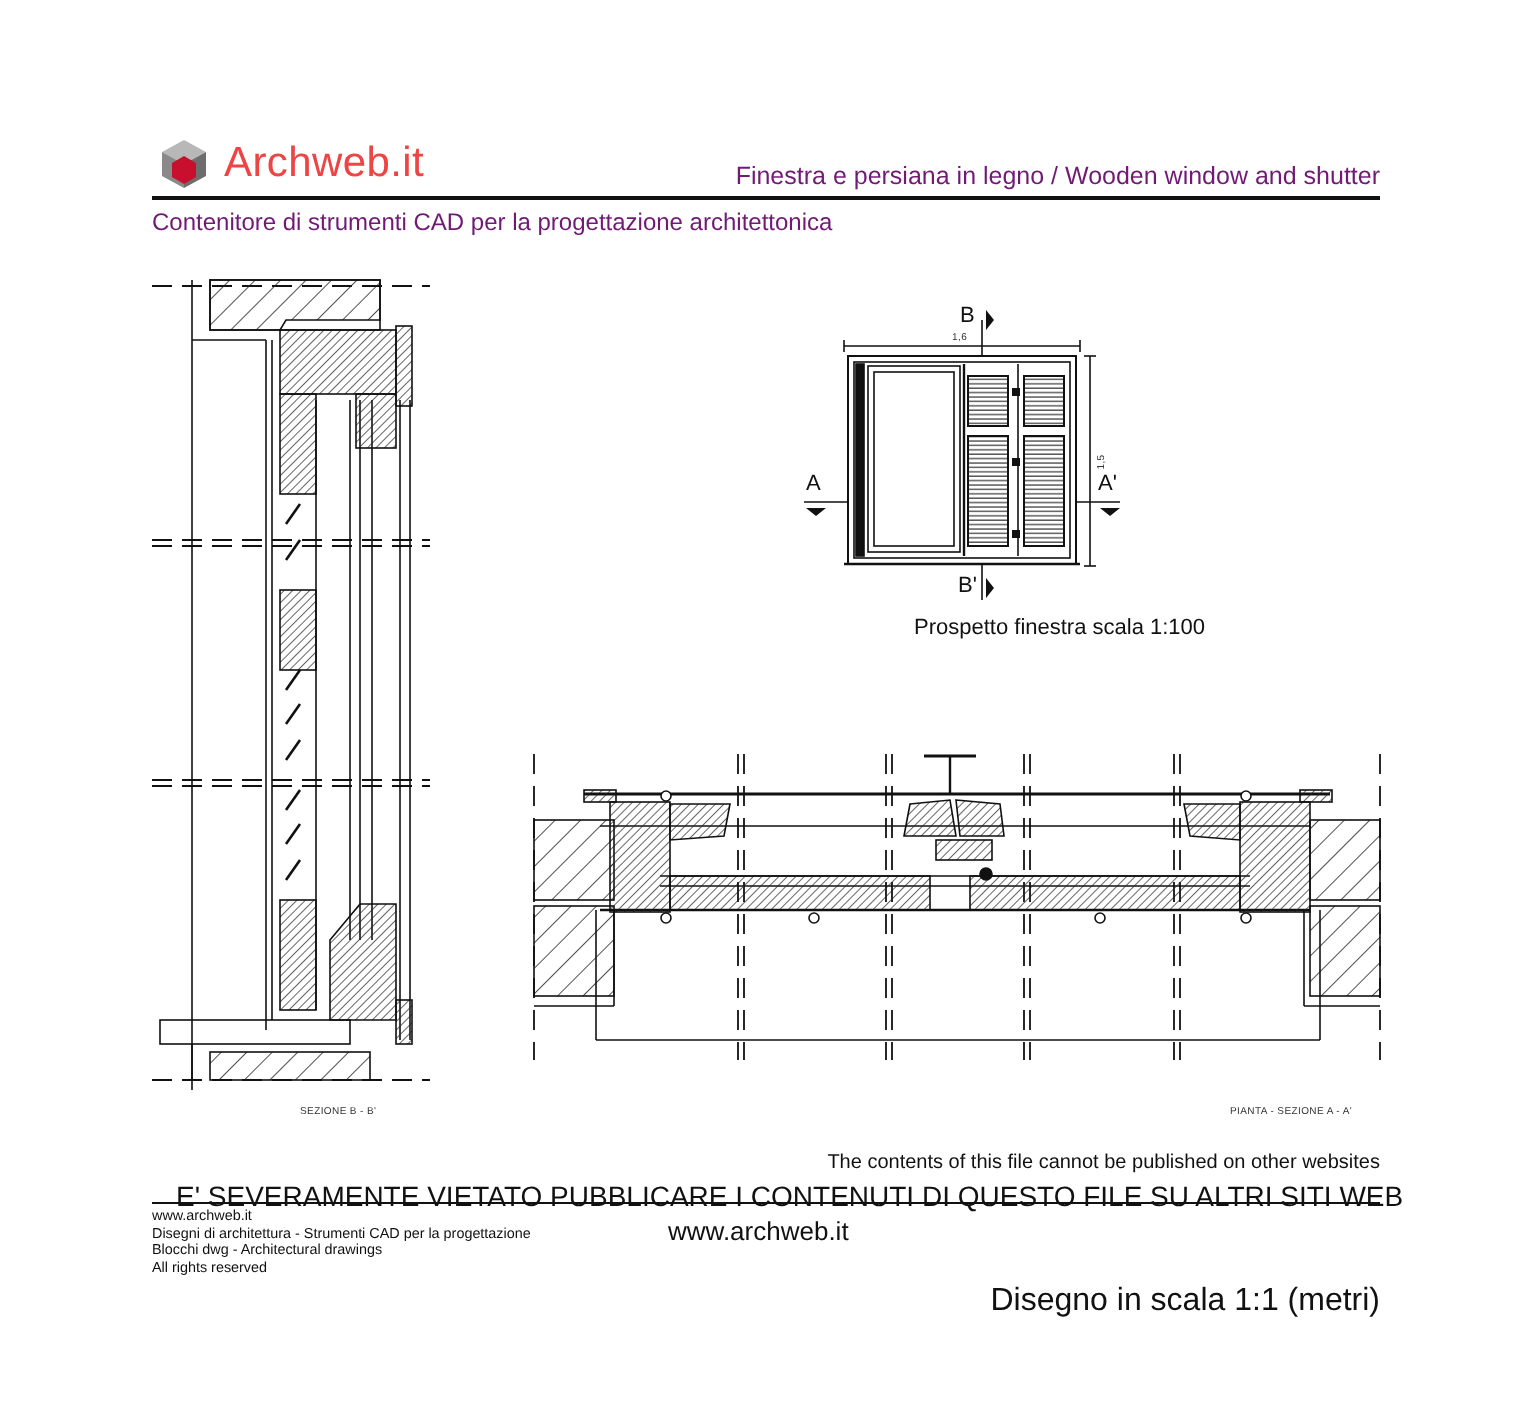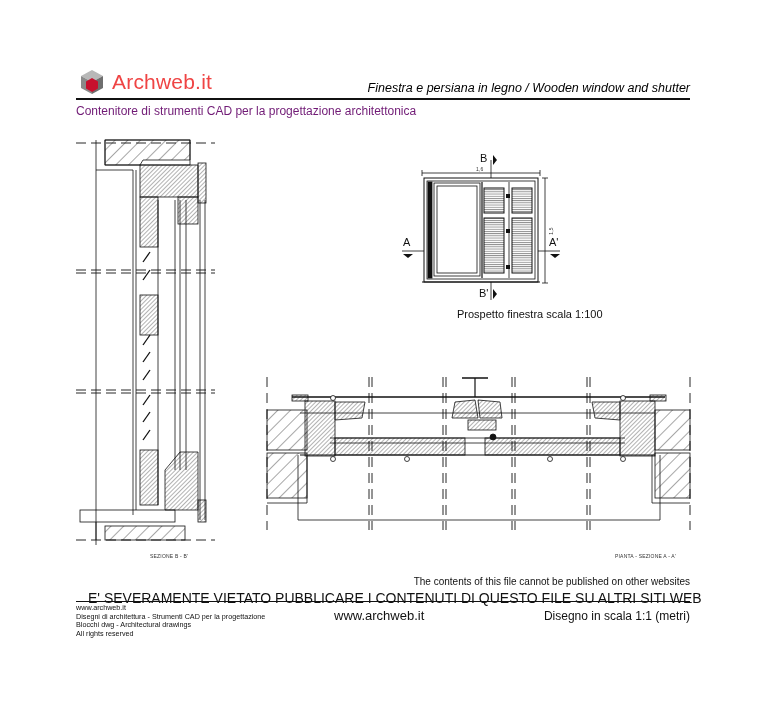--- a/index.html
+++ b/index.html
@@ -1,29 +1,29 @@
 <!DOCTYPE html>
 <html><head>
 <meta charset="utf-8">
 <style>
   html, body { margin:0; padding:0; background:#ffffff; }
   body { width:768px; height:710px; position:relative; overflow:hidden; font-family:"Liberation Sans", sans-serif; color:#111; }
   .abs { position:absolute; }
   .logo-text { left:112px; top:70px; font-size:21px; color:#ef4444; letter-spacing:0.2px; }
-  .title-right { right:78px; top:81px; font-size:12.5px; color:#000000; white-space:nowrap;font-style:italic; }
+  .title-right { right:78px; top:81px; font-size:12.5px; color:#701a75; white-space:nowrap; }
   .rule-thick { left:76px; width:614px; top:98px; height:2px; background:#111; }
   .subtitle { left:76px; top:104px; font-size:12px; color:#701a75; }
   .caption-elev { left:420px; top:308px; font-size:11px; color:#111;padding-left:37px; }
   .label-small { font-size:5px; color:#333; letter-spacing:0.2px; }
   .warn-it { left:88px; top:590px; font-size:14px; color:#111; }
   .warn-en { right:78px; top:576px; font-size:10px; color:#111; }
   .rule-thin { left:76px; width:614px; top:601px; height:1px; background:#111; }
   .foot-left { left:76px; top:604px; font-size:7.2px; line-height:8.6px; color:#111; }
   .foot-center { left:334px; top:608px; font-size:13px; color:#111; }
-  .foot-right { right:78px; top:609px; font-size:12px; color:#111; }
+  .foot-right { right:78px; top:642px; font-size:16px; color:#111; }
   svg { position:absolute; left:0; top:0; }
 </style>
 </head>
 <body>
 
 <svg width="768" height="710" viewBox="0 0 768 710">
   <defs>
     <pattern id="hatch" width="3" height="3" patternUnits="userSpaceOnUse" patternTransform="rotate(45)">
       <line x1="0" y1="0" x2="0" y2="3" stroke="#222" stroke-width="0.7"></line>
     </pattern>

